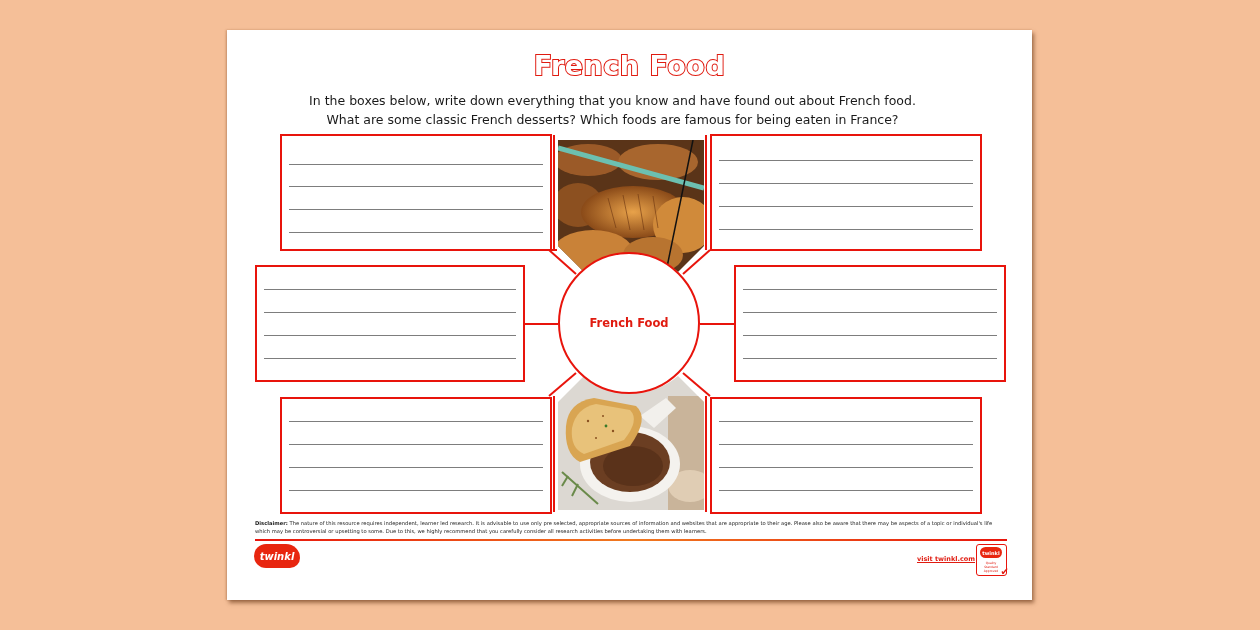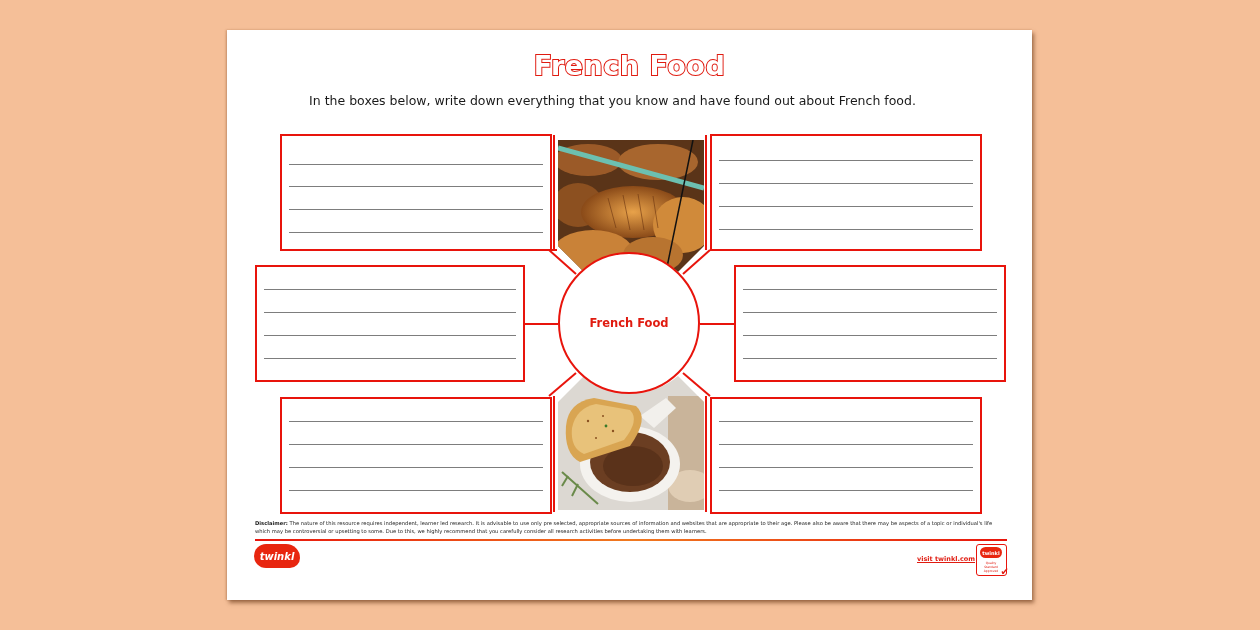--- a/index.html
+++ b/index.html
@@ -118,20 +118,21 @@
 </style>
 </head>
 <body>
 
 <div class="sheet">
 
   <div class="title">French Food</div>
 
   <div class="instructions">
     <div>In the boxes below, write down everything that you know and have found out about French food.</div>
+    <div>What are some classic French desserts? Which foods are famous for being eaten in France?</div>
   </div>
 
   <svg style="position:absolute;left:0;top:0" width="805" height="570">
     <g stroke="#e8140c" stroke-width="2" fill="none">
 
       <line x1="322" y1="220" x2="349" y2="244"></line>
       <line x1="322" y1="220" x2="330" y2="220"></line>
 
       <line x1="483" y1="220" x2="456" y2="244"></line>
 

